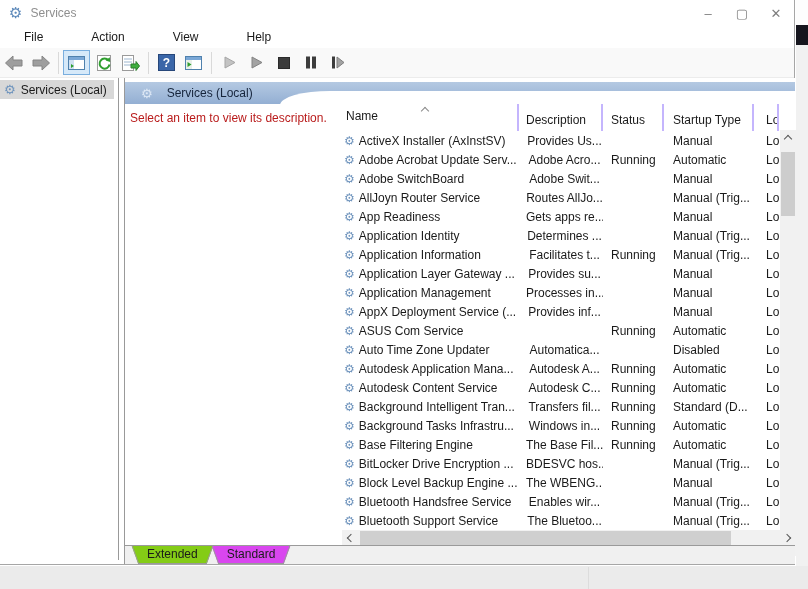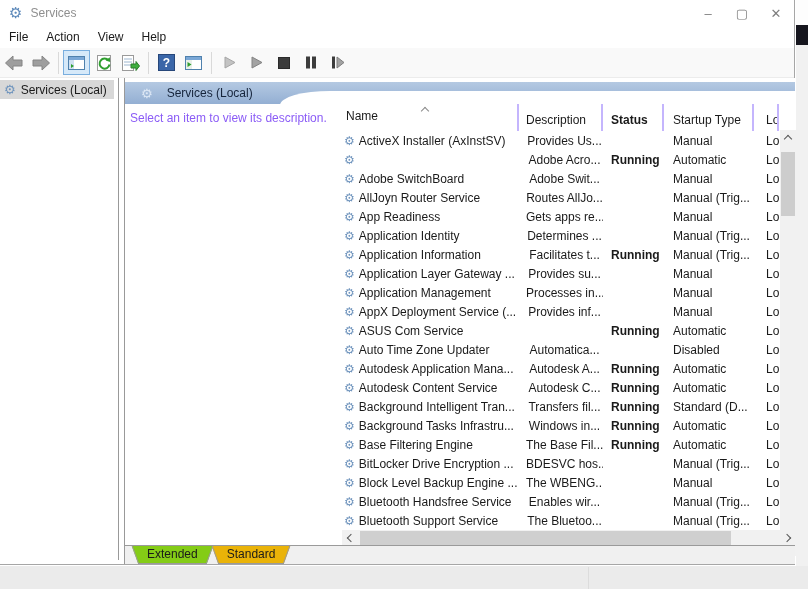--- a/index.html
+++ b/index.html
@@ -12,21 +12,21 @@
             border-right:1px solid #a6a6a6; border-bottom:1px solid #a6a6a6; }
   .titlebar { position:absolute; left:0; top:0; width:100%; height:26px; display:flex; align-items:center; background:#fff; }
   .gear { font-family:"DejaVu Sans", sans-serif; font-size:13px; line-height:1; color:#6f94bd; }
   .title-gear { margin-left:9px; font-size:15px; color:#5d89ba; }
   .title-text { margin-left:8px; color:#8f8f8f; }
   .win-controls { position:absolute; right:1px; top:0; height:26px; display:flex; }
   .win-btn { width:34px; height:26px; display:flex; align-items:center; justify-content:center;
              color:#7e7e7e; font-size:13px; }
 
   .menubar { position:absolute; left:0; top:26px; width:100%; height:22px; display:flex; align-items:center; background:#fff; }
-  .menu-item { padding:0 9px; }
+  .menu-item { padding:0 24px; }
 
   .toolbar { position:absolute; left:0; top:48px; width:100%; height:30px; background:#f9f9f9;
              border-bottom:1px solid #ececec; display:flex; align-items:center; }
   .tb-btn { width:27px; height:25px; display:flex; align-items:center; justify-content:center; }
   .tb-btn.highlight { background:#d6e9f9; border:1px solid #79aede; }
   .tb-sep { width:1px; height:22px; background:#d9d9d9; margin:0 4px; }
 
   
   .tree { position:absolute; left:0; top:78px; width:119px; height:482px; background:#fff; border-right:1px solid #999; }
   .tree-item { margin-top:2px; width:114px; height:19px; display:flex; align-items:center; gap:5px;
@@ -34,54 +34,54 @@
 
   
   .right-pane { position:absolute; left:124px; top:78px; width:671px; height:486px; background:#fff;
                 border-left:1px solid #999; }
   .blue-header { position:absolute; left:0; top:4px; width:100%; height:22px;
                  background:linear-gradient(#b4c9e2,#93afd3); display:flex; align-items:center; color:#16253c; }
   .blue-header .gear { margin-left:16px; color:#e8f0fa; opacity:.85; }
   .blue-header .hd-text { margin-left:14px; }
   .corner { position:absolute; left:155px; top:13px; width:516px; height:14px; background:#fff;
             border-top-left-radius:50px 14px; }
-  .pane-desc { position:absolute; left:5px; top:33px; color:#8b5cf6; }
+  .pane-desc { position:absolute; left:5px; top:33px; color:#b91c1c; }
 
   
   .svc-table { position:absolute; left:217px; top:26px; width:454px; height:442px; background:#fff; }
   .thead { position:relative; height:27px; display:flex; align-items:flex-end; width:438px; }
   .th { height:27px; display:flex; align-items:flex-end; padding-bottom:4px; border-right:2px solid #c4b5fd; overflow:hidden; white-space:nowrap; }
   .sort-caret { position:absolute; left:80px; top:4px; width:6px; height:6px;
                 border-left:1px solid #8a8a8a; border-top:1px solid #8a8a8a; transform:rotate(45deg); }
   .rows { position:absolute; left:0; top:27px; width:437px; height:399px; overflow:hidden; }
   .row { height:19px; display:flex; align-items:center; white-space:nowrap; }
   .c-name    { width:177px; display:flex; align-items:center; gap:4px; padding-left:2px; overflow:hidden; }
   .c-name .gear { font-size:12px; flex:0 0 auto; }
   .c-desc    { width:84px; padding-left:7px; overflow:hidden;text-align:center; }
-  .c-status  { width:61px; padding-left:8px; overflow:hidden;font-weight:bold; }
+  .c-status  { width:61px; padding-left:8px; overflow:hidden; }
   .c-startup { width:90px; padding-left:9px; overflow:hidden; }
   .c-log     { width:25px; padding-left:12px; overflow:hidden; }
   .th.c-name { padding-left:4px; }
 
   
   .chev { width:6px; height:6px; border-left:1px solid #555; border-top:1px solid #555; }
   .vscroll { position:absolute; right:0; top:26px; width:16px; height:426px; background:#f1f1f1; }
   .vs-btn { position:absolute; left:0; width:16px; height:16px; display:flex; align-items:center; justify-content:center; }
   .vs-up { top:0; } .vs-down { bottom:0; }
   .vs-thumb { position:absolute; left:1px; right:1px; top:22px; height:64px; background:#cdcdcd; }
   .hscroll { position:absolute; left:0; bottom:0; width:454px; height:16px; background:#f1f1f1; }
   .hs-btn { position:absolute; top:0; width:16px; height:16px; display:flex; align-items:center; justify-content:center; }
   .hs-left { left:0; } .hs-right { right:0; }
   .hs-thumb { position:absolute; left:18px; width:371px; top:1px; bottom:1px; background:#cfcfcf; }
 
   
   .tabstrip { position:absolute; left:0; bottom:0; width:100%; height:19px; background:#f0f0f0;
               border-top:1px solid #9a9a9a; display:flex; }
   .tab { position:relative; height:18px; line-height:16px; padding:0 7px; margin-left:15px;
-         background:#eab308; border-bottom:1px solid #9a9a9a; z-index:1; }
+         background:#d946ef; border-bottom:1px solid #9a9a9a; z-index:1; }
   .tab::before { content:""; position:absolute; top:0; bottom:-1px; left:-5px; width:10px; background:inherit;
                  border-left:1px solid #9a9a9a; border-bottom:1px solid #9a9a9a; transform:skewX(20deg); z-index:-1; }
   .tab::after  { content:""; position:absolute; top:0; bottom:-1px; right:-5px; width:10px; background:inherit;
                  border-right:1px solid #9a9a9a; border-bottom:1px solid #9a9a9a; transform:skewX(-20deg); z-index:-1; }
   .tab.active { background:#84cc16; }
 
   
   .bg-bottom { position:absolute; left:0; top:566px; width:808px; height:23px; background:#ebebeb; }
   .bg-edge-line { position:absolute; left:588px; top:567px; width:1px; height:22px; background:#dcdcdc; }
   .bg-right-top  { position:absolute; left:796px; top:0; width:12px; height:25px; background:#fdfdfd; }
@@ -233,20 +233,21 @@
                 <span>ActiveX Installer (AxInstSV)</span>
               </span>
     <span class="c-desc">Provides Us...</span>
     <span class="c-status"></span>
     <span class="c-startup">Manual</span>
     <span class="c-log">Loc</span>
   </div>
             <div class="row">
     <span class="c-name">
                 <span class="gear">⚙</span>
+                <span>Adobe Acrobat Update Serv...</span>
               </span>
     <span class="c-desc">Adobe Acro...</span>
     <span class="c-status">Running</span>
     <span class="c-startup">Automatic</span>
     <span class="c-log">Loc</span>
   </div>
             <div class="row">
     <span class="c-name">
                 <span class="gear">⚙</span>
                 <span>Adobe SwitchBoard</span>

